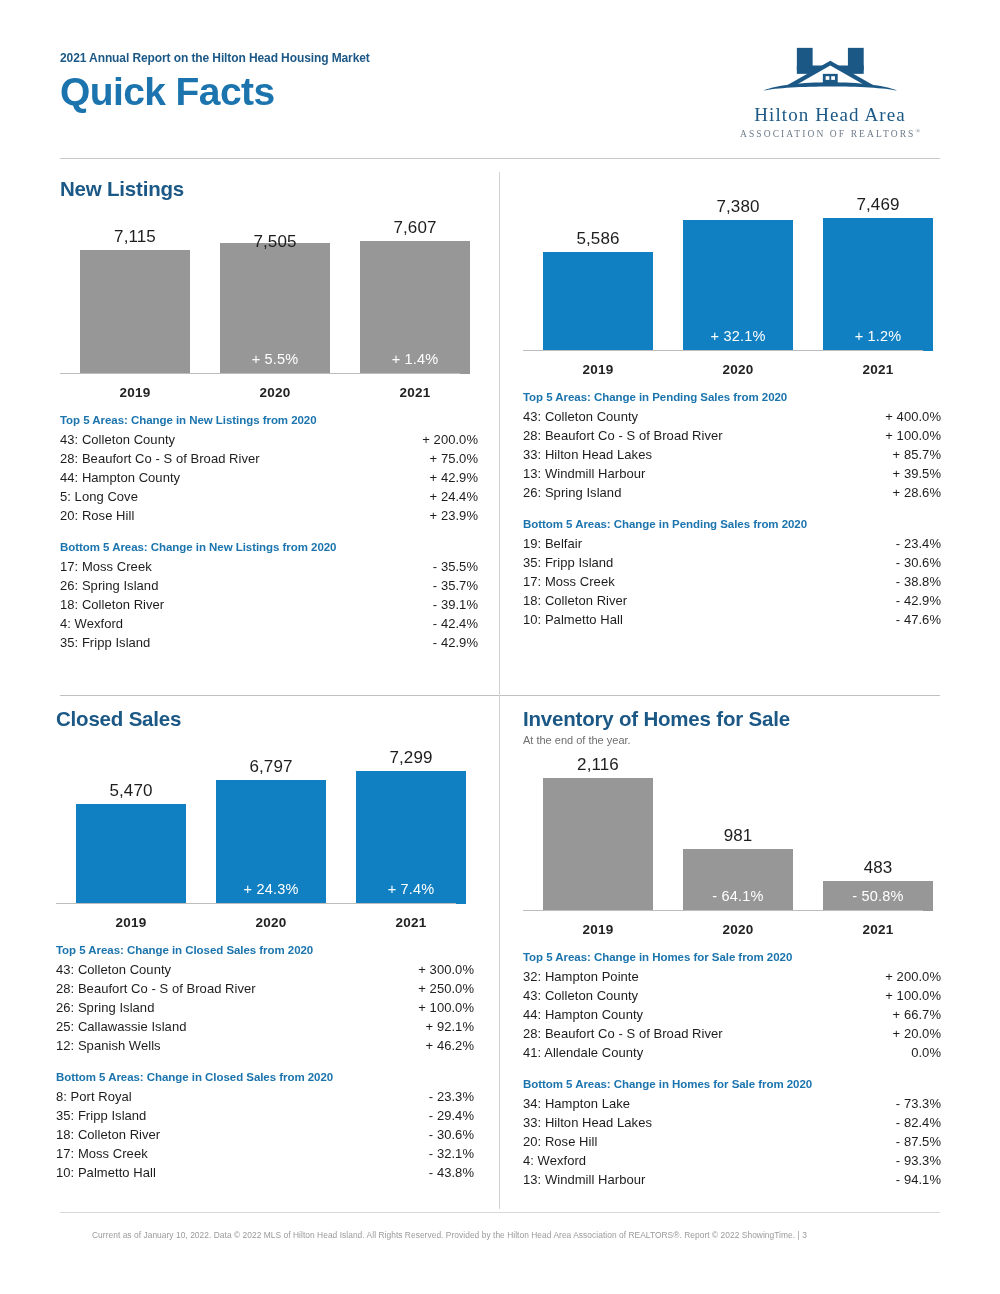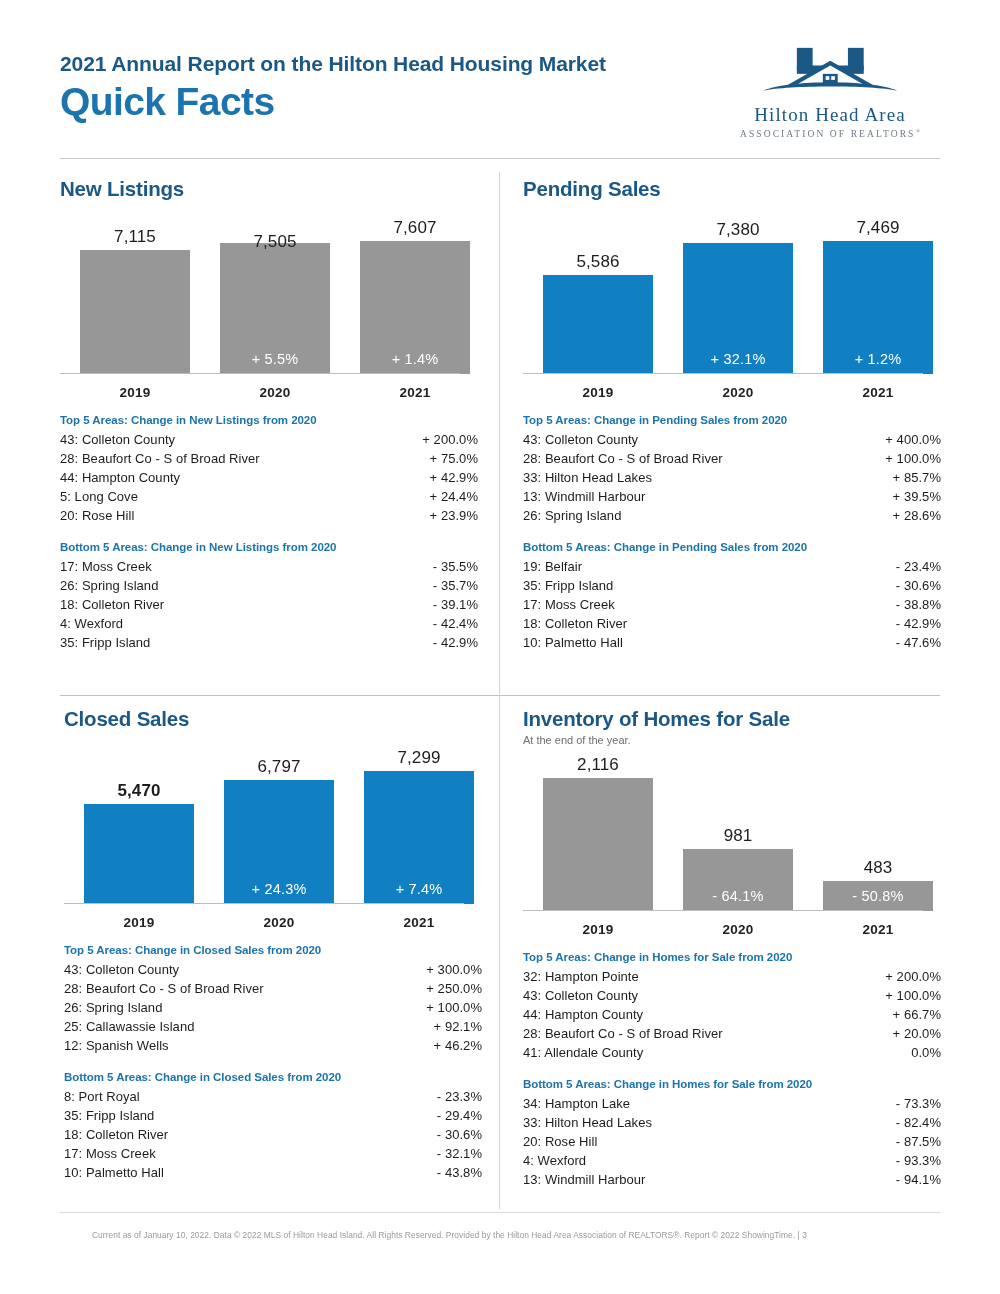--- a/index.html
+++ b/index.html
@@ -18,21 +18,21 @@
     overflow: hidden;
   }
 
   
   .header {
     position: absolute;
     left: 60px; top: 52px;
     width: 880px; height: 95px;
   }
   .header-kicker {
-    font-size: 21px;
+    font-size: 12px;
     font-weight: bold;
     color: #1b5886;
     letter-spacing: -0.1px;
     line-height: 1.1;
   }
   .header-title {
     font-size: 39px;
     font-weight: bold;
     color: #1b74ad;
     letter-spacing: -0.6px;
@@ -89,21 +89,21 @@
     position: absolute;
     left: 60px; top: 1212px;
     width: 880px; height: 1px;
     background: #d8d8d8;
   }
 
   
   .quad { position: absolute; width: 440px; }
   .q-nl { left: 60px;  top: 178px; }
   .q-ps { left: 523px; top: 178px; }
-  .q-cs { left: 64px;  top: 708px; }
+  .q-cs { left: 56px;  top: 708px; }
   .q-iv { left: 523px; top: 708px; }
 
   .sec-title {
     font-size: 20.5px;
     font-weight: bold;
     color: #1b5886;
     letter-spacing: -0.2px;
     line-height: 1.1;
   }
   .sec-sub {
@@ -316,21 +316,20 @@
           </div>
           <div class="rank-row">
             <span class="rank-label">35: Fripp Island</span>
             <span class="rank-value">- 42.9%</span>
           </div>
         </div>
     </div>
   </div>
 
   <div class="quad q-ps">
-    <div class="sec-title">Pending Sales</div>
     <div class="chart">
       <div class="chart-plot">
           <div class="bar-col c0">
             <div class="bar blue" style="height: 99px;"></div>
             <div class="bar-value" style="bottom: 102px;">5,586</div>
           </div>
           <div class="bar-col c1">
             <div class="bar blue" style="height: 131px;">
               <div class="bar-pct">+ 32.1%</div>
             </div>
@@ -397,21 +396,21 @@
         </div>
     </div>
   </div>
 
   <div class="quad q-cs">
     <div class="sec-title">Closed Sales</div>
     <div class="chart">
       <div class="chart-plot">
           <div class="bar-col c0">
             <div class="bar blue" style="height: 100px;"></div>
-            <div class="bar-value" style="bottom: 103px; font-weight: bold;">5,470</div>
+            <div class="bar-value" style="bottom: 103px;">5,470</div>
           </div>
           <div class="bar-col c1">
             <div class="bar blue" style="height: 124px;">
               <div class="bar-pct">+ 24.3%</div>
             </div>
             <div class="bar-value" style="bottom: 127px;">6,797</div>
           </div>
           <div class="bar-col c2">
             <div class="bar blue" style="height: 133px;">
               <div class="bar-pct">+ 7.4%</div>

